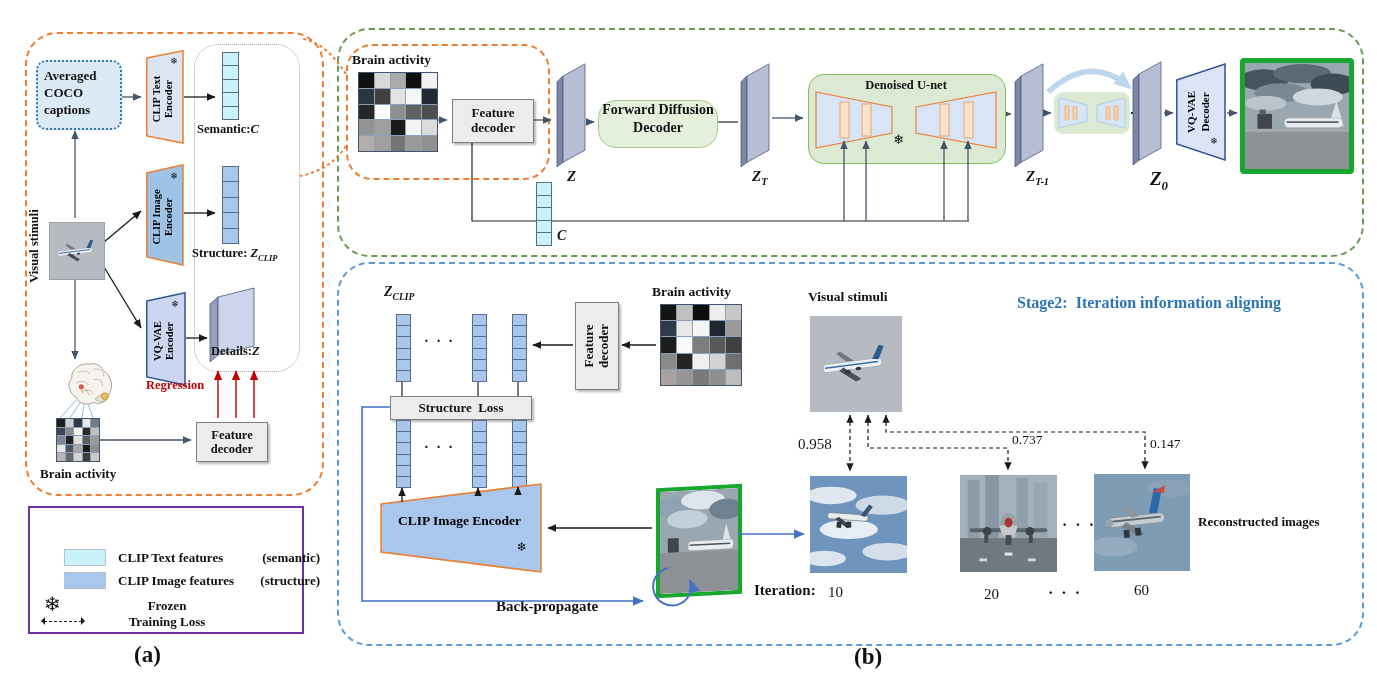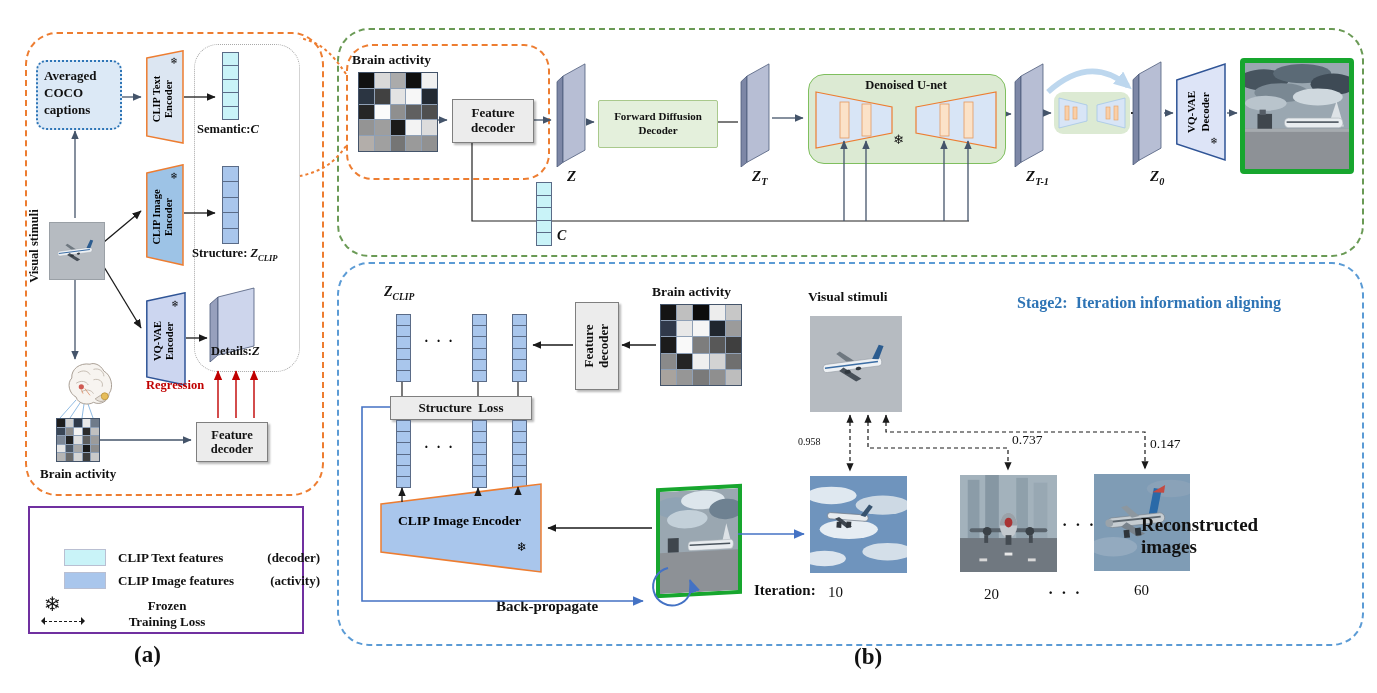--- a/index.html
+++ b/index.html
@@ -221,26 +221,26 @@
 
   <div class="box" style="left:196px;top:422px;width:70px;height:38px;font-size:12.5px;font-weight:bold">
     <span>Feature</span>
     <span>decoder</span>
   </div>
 
   <div class="abs" style="left:28px;top:506px;width:272px;height:124px;border:2.5px solid #7030a0;background:#fff">
     <div class="legrow" style="top:41px">
       <div class="sw" style="background: rgb(201, 243, 248);"></div>
       <div class="lab">CLIP Text features</div>
-      <div class="par">(decoder)</div>
+      <div class="par">(semantic)</div>
     </div>
     <div class="legrow" style="top:64px">
       <div class="sw" style="background: rgb(169, 198, 236);"></div>
       <div class="lab">CLIP Image features</div>
-      <div class="par">(activity)</div>
+      <div class="par">(structure)</div>
     </div>
     <span class="abs snow" style="left:14px;top:84px;font-size:20px">❄</span>
     <div class="abs b" style="left:62px;top:90px;width:150px;text-align:center;font-size:13px">Frozen</div>
     <div class="tl-arrow abs" style="left:14px;top:113px"></div>
     <div class="abs b" style="left:62px;top:106px;width:150px;text-align:center;font-size:13px">Training Loss</div>
   </div>
 
   <div class="abs b" style="left:134px;top:642px;font-size:23px">(a)</div>
 
 
@@ -277,21 +277,21 @@
     <span>Feature</span>
     <span>decoder</span>
   </div>
 
   <svg class="abs" style="left:556px;top:62px" width="30" height="105" viewBox="0 0 30 112" preserveAspectRatio="none">
     <polygon points="1,21 7,15 7,107 1,112" fill="#7d87a6" stroke="#4a5878" stroke-width="0.8"></polygon>
     <polygon points="7,15 29,2 29,94 7,107" fill="#b7bed4" stroke="#4a5878" stroke-width="0.8"></polygon>
   </svg>
   <div class="abs var" style="left:567px;top:168px;font-size:15px">Z</div>
 
-  <div class="abs" style="left:598px;top:100px;width:118px;height:46px;background:#e4f0dc;border:1.5px solid #a9c98c;border-radius:2px;display:flex;flex-direction:column;align-items:center;justify-content:center;font-weight:bold;font-size:11px;line-height:1.25">
+  <div class="abs" style="left:598px;top:100px;width:118px;height:46px;background:#e4f0dc;border:1.5px solid #a9c98c;border-radius:18px;display:flex;flex-direction:column;align-items:center;justify-content:flex-start;font-weight:bold;font-size:14px;line-height:1.25">
     <span>Forward Diffusion</span>
     <span>Decoder</span>
   </div>
 
   <svg class="abs" style="left:740px;top:62px" width="30" height="105" viewBox="0 0 30 112" preserveAspectRatio="none">
     <polygon points="1,21 7,15 7,107 1,112" fill="#7d87a6" stroke="#4a5878" stroke-width="0.8"></polygon>
     <polygon points="7,15 29,2 29,94 7,107" fill="#b7bed4" stroke="#4a5878" stroke-width="0.8"></polygon>
   </svg>
   <div class="abs var" style="left:752px;top:168px;font-size:15px">
     <i>Z</i><sub>T</sub>
@@ -324,21 +324,21 @@
     <rect x="11" y="14" width="4" height="14" fill="#f9cfa8" stroke="#e8a063" stroke-width="0.6"></rect>
     <rect x="19" y="15" width="4" height="12" fill="#f9cfa8" stroke="#e8a063" stroke-width="0.6"></rect>
     <rect x="52" y="15" width="4" height="12" fill="#f9cfa8" stroke="#e8a063" stroke-width="0.6"></rect>
     <rect x="60" y="14" width="4" height="14" fill="#f9cfa8" stroke="#e8a063" stroke-width="0.6"></rect>
   </svg>
 
   <svg class="abs" style="left:1132px;top:60px" width="30" height="105" viewBox="0 0 30 112" preserveAspectRatio="none">
     <polygon points="1,21 7,15 7,107 1,112" fill="#7d87a6" stroke="#4a5878" stroke-width="0.8"></polygon>
     <polygon points="7,15 29,2 29,94 7,107" fill="#b7bed4" stroke="#4a5878" stroke-width="0.8"></polygon>
   </svg>
-  <div class="abs var" style="left:1150px;top:168px;font-size:15px">
+  <div class="abs var" style="left:1150px;top:168px;font-size:19px">
     <i>Z</i><sub>0</sub>
   </div>
 
   <svg class="abs" style="left:1176px;top:62px" width="50" height="100" viewBox="0 0 50 100">
     <polygon points="0.8,18 49,2 49,98 0.8,82" fill="#dde4f7" stroke="#2f5496" stroke-width="1.5"></polygon>
     <text transform="translate(19,50) rotate(-90)" text-anchor="middle" font-size="11" font-weight="bold" font-family="Liberation Serif,serif">VQ-VAE</text>
     <text transform="translate(33,50) rotate(-90)" text-anchor="middle" font-size="11" font-weight="bold" font-family="Liberation Serif,serif">Decoder</text>
     <text x="38" y="82" text-anchor="middle" font-size="9" font-family="DejaVu Sans,sans-serif">❄</text>
   </svg>
 
@@ -498,21 +498,21 @@
       <rect y="60" width="100" height="40" fill="#8d9196"></rect>
       <polygon points="85,34 93,58 78,58" fill="#dde2e6"></polygon>
       <rect x="36" y="50" width="58" height="9" rx="4" fill="#e9edf0" stroke="#aab1b7" stroke-width="0.6"></rect>
       <rect x="38" y="53" width="52" height="1.5" fill="#49535c"></rect>
       <rect x="10" y="46" width="14" height="14" fill="#3f464d"></rect>
     </svg>
   </div>
 
   <div class="abs b" style="left:496px;top:598px;font-size:15px">Back-propagate</div>
 
-  <div class="abs" style="left:798px;top:436px;font-size:10px">0.958</div>
+  <div class="abs" style="left:798px;top:436px;font-size:15px">0.958</div>
   <div class="abs" style="left:1012px;top:432px;font-size:13.5px">0.737</div>
   <div class="abs" style="left:1150px;top:436px;font-size:13.5px">0.147</div>
 
   <div class="imgframe" style="left:810px;top:476px;width:97px;height:97px">
     <svg viewBox="0 0 100 100" preserveAspectRatio="none" width="97" height="97">
       <rect width="100" height="100" fill="#6f94bd"></rect>
       <ellipse cx="22" cy="20" rx="26" ry="9" fill="#dfe8f0"></ellipse>
       <ellipse cx="75" cy="30" rx="28" ry="10" fill="#cdd9e4"></ellipse>
       <ellipse cx="40" cy="55" rx="30" ry="10" fill="#e6edf3"></ellipse>
       <ellipse cx="80" cy="78" rx="26" ry="9" fill="#d4dfe9"></ellipse>
@@ -561,21 +561,21 @@
         <rect x="16" y="45" width="54" height="2" fill="#5d676f"></rect>
         <polygon points="34,48 52,62 44,64 28,52" fill="#79838c"></polygon>
         <polygon points="40,44 30,32 36,31 48,43" fill="#8d979f"></polygon>
         <rect x="30" y="56" width="6" height="8" fill="#2e353b"></rect>
         <rect x="42" y="55" width="6" height="8" fill="#2e353b"></rect>
         <circle cx="16" cy="47" r="4" fill="#9aa3aa"></circle>
       </g>
     </svg>
   </div>
 
-  <div class="abs b" style="left:1141px;top:514px;width:170px;font-size:19px">Reconstructed images</div>
+  <div class="abs b" style="left:1198px;top:514px;width:170px;font-size:13px">Reconstructed images</div>
 
   <div class="abs b" style="left:754px;top:582px;font-size:15px">Iteration:</div>
   <div class="abs" style="left:828px;top:584px;font-size:15px">10</div>
   <div class="abs" style="left:984px;top:586px;font-size:15px">20</div>
   <div class="ell" style="left:1048px;top:584px;font-size:16px">· · ·</div>
   <div class="abs" style="left:1134px;top:582px;font-size:15px">60</div>
 
   <div class="abs b" style="left:854px;top:644px;font-size:23px">(b)</div>
 
   <svg id="svgOver" width="1377" height="693" style="position:absolute;left:0;top:0;pointer-events:none">

